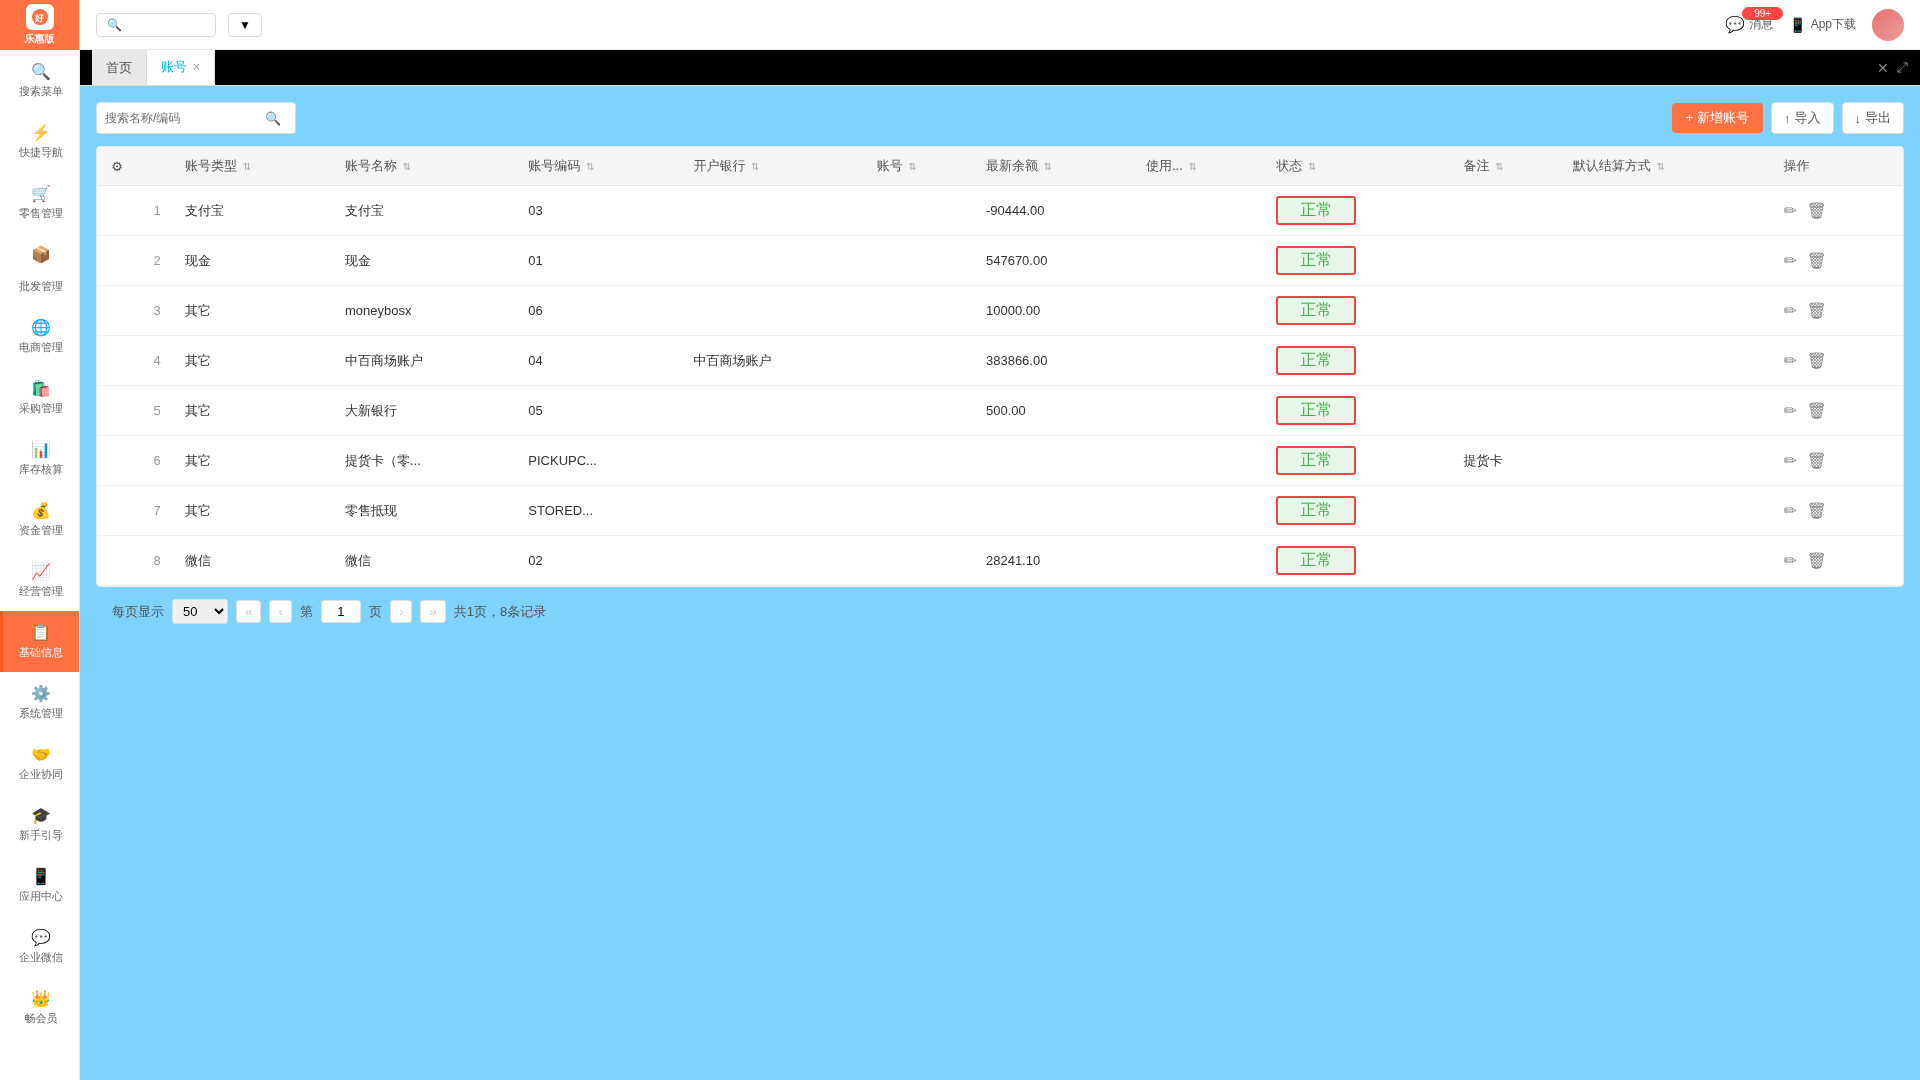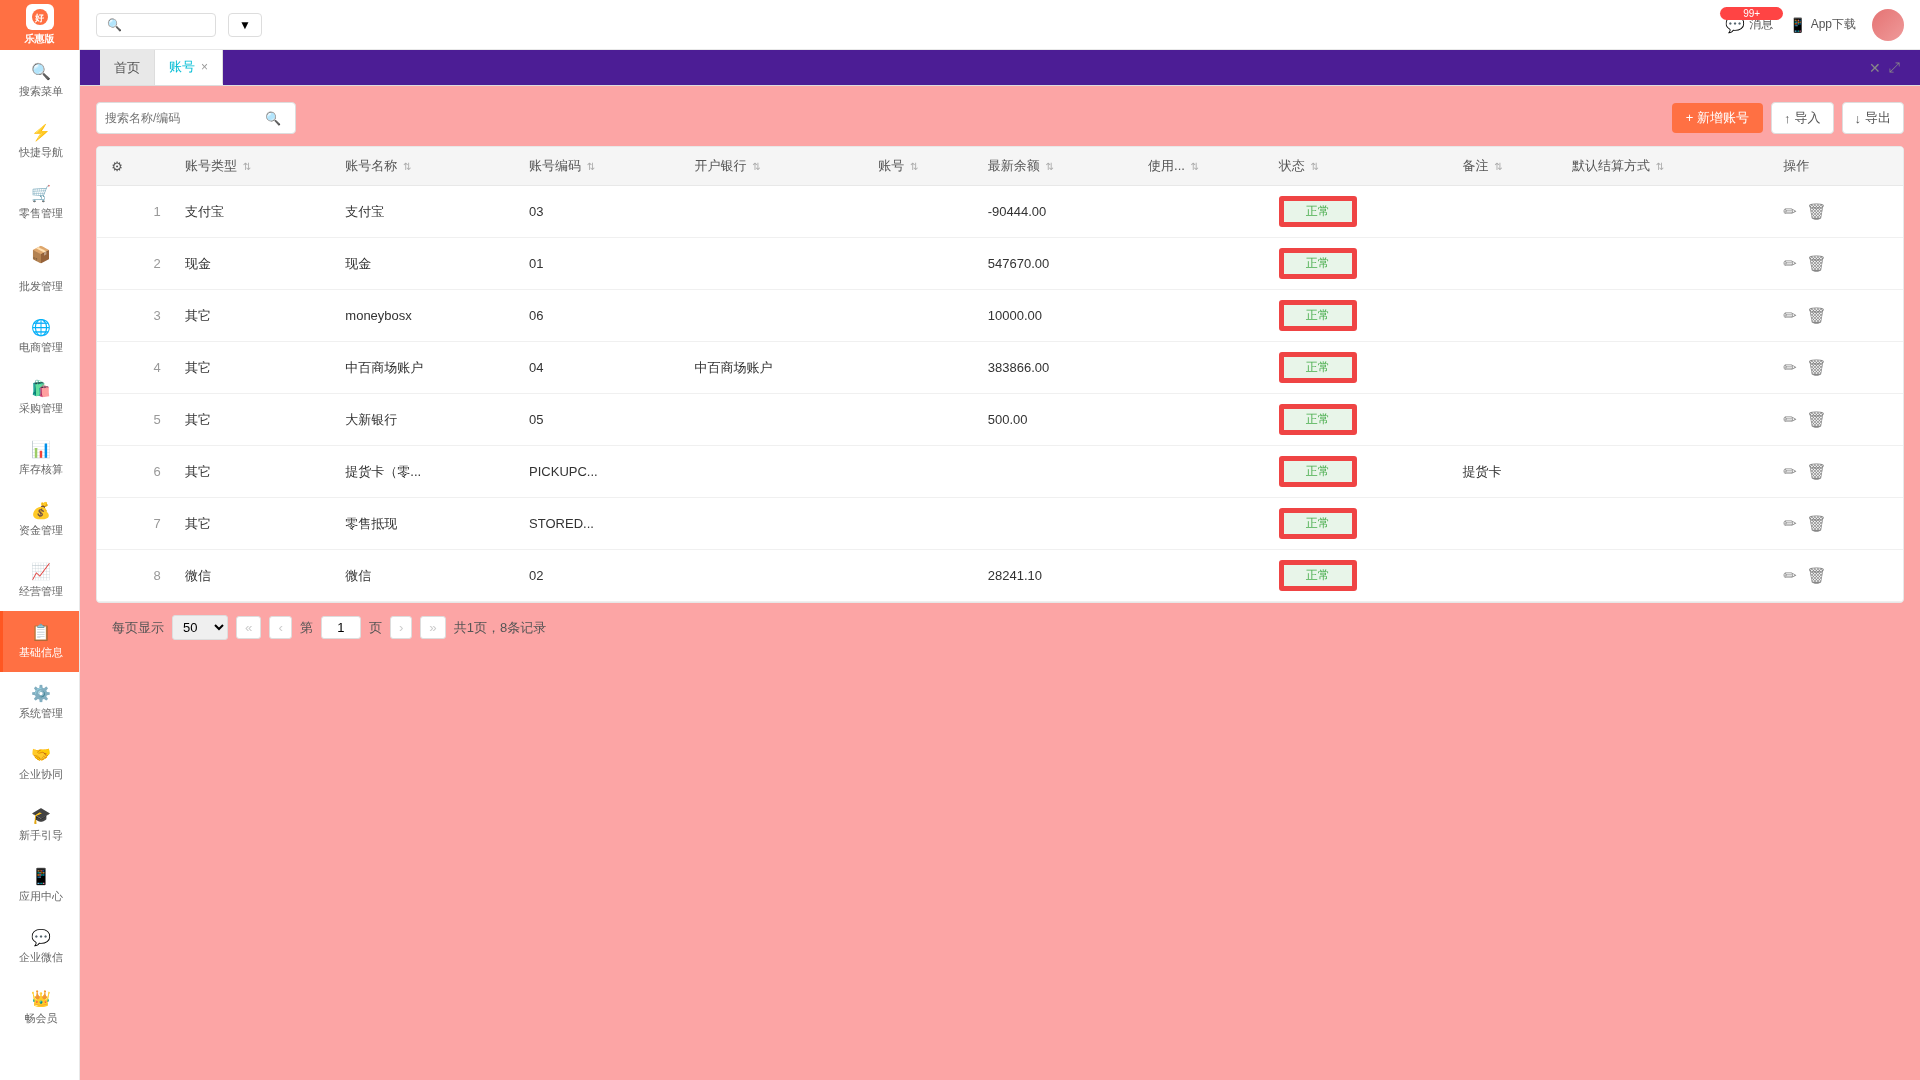--- a/index.html
+++ b/index.html
@@ -85,33 +85,33 @@
       padding: 4px 10px;
       font-size: 12px;
       cursor: pointer;
       display: flex; align-items: center; gap: 4px;
     }
     .topbar-right { display: flex; align-items: center; gap: 16px; }
     .msg-btn {
       display: flex; align-items: center; gap: 4px; cursor: pointer; color: #555; font-size: 12px; position: relative;
     }
     .badge {
-      background: #ff4444; color: #fff; border-radius: 10px; font-size: 10px; padding: 1px 23px; position: absolute; top: -8px; right: -10px;
+      background: #ff4444; color: #fff; border-radius: 10px; font-size: 10px; padding: 1px 12px; position: absolute; top: -8px; right: -10px;
     }
     .app-btn { display: flex; align-items: center; gap: 4px; cursor: pointer; color: #555; font-size: 12px; }
     .avatar { width: 32px; height: 32px; border-radius: 50%; background: #ccc; overflow: hidden; }
 
     
     .tab-bar {
-      background: #4c1d95;
+      background: #000000;
       display: flex;
       align-items: center;
       height: 36px;
       border-bottom: 1px solid #ddd;
-      padding: 0 20px;
+      padding: 0 12px;
     }
     .tab {
       display: flex; align-items: center; gap: 6px;
       padding: 0 14px;
       height: 100%;
       cursor: pointer;
       font-size: 13px;
       border-right: 1px solid #ddd;
       color: #555;
       background: #e8e8e8;
@@ -122,21 +122,21 @@
       border-bottom: 2px solid #fff;
     }
     .tab .tab-close { cursor: pointer; color: #999; font-size: 12px; }
     .tab-expand { margin-left: auto; cursor: pointer; display: flex; align-items: center; gap: 8px; }
 
     
     .content {
       flex: 1;
       padding: 16px;
       overflow: auto;
-      background: #fca5a5;
+      background: #7dd3fc;
     }
 
     .toolbar {
       display: flex;
       align-items: center;
       justify-content: space-between;
       margin-bottom: 12px;
     }
     .search-input-wrapper {
       display: flex; align-items: center;
@@ -181,24 +181,24 @@
     tbody td {
       padding: 10px 8px;
       color: #333;
       font-size: 13px;
       white-space: nowrap;
     }
     .status-badge {
       display: inline-block;
       padding: 2px 22px;
       border-radius: 3px;
-      font-size: 12px;
+      font-size: 16px;
       background: #e8f5e9;
       color: #4caf50;
-      border: 5px solid #ef4444;
+      border: 2px solid #ef4444;
     }
     .action-btn {
       cursor: pointer; color: #888; font-size: 16px; margin-right: 6px;
     }
     .gear-col { width: 40px; text-align: center; }
     .num-col { width: 40px; text-align: center; color: #999; }
 
     
     .pagination {
       display: flex;

